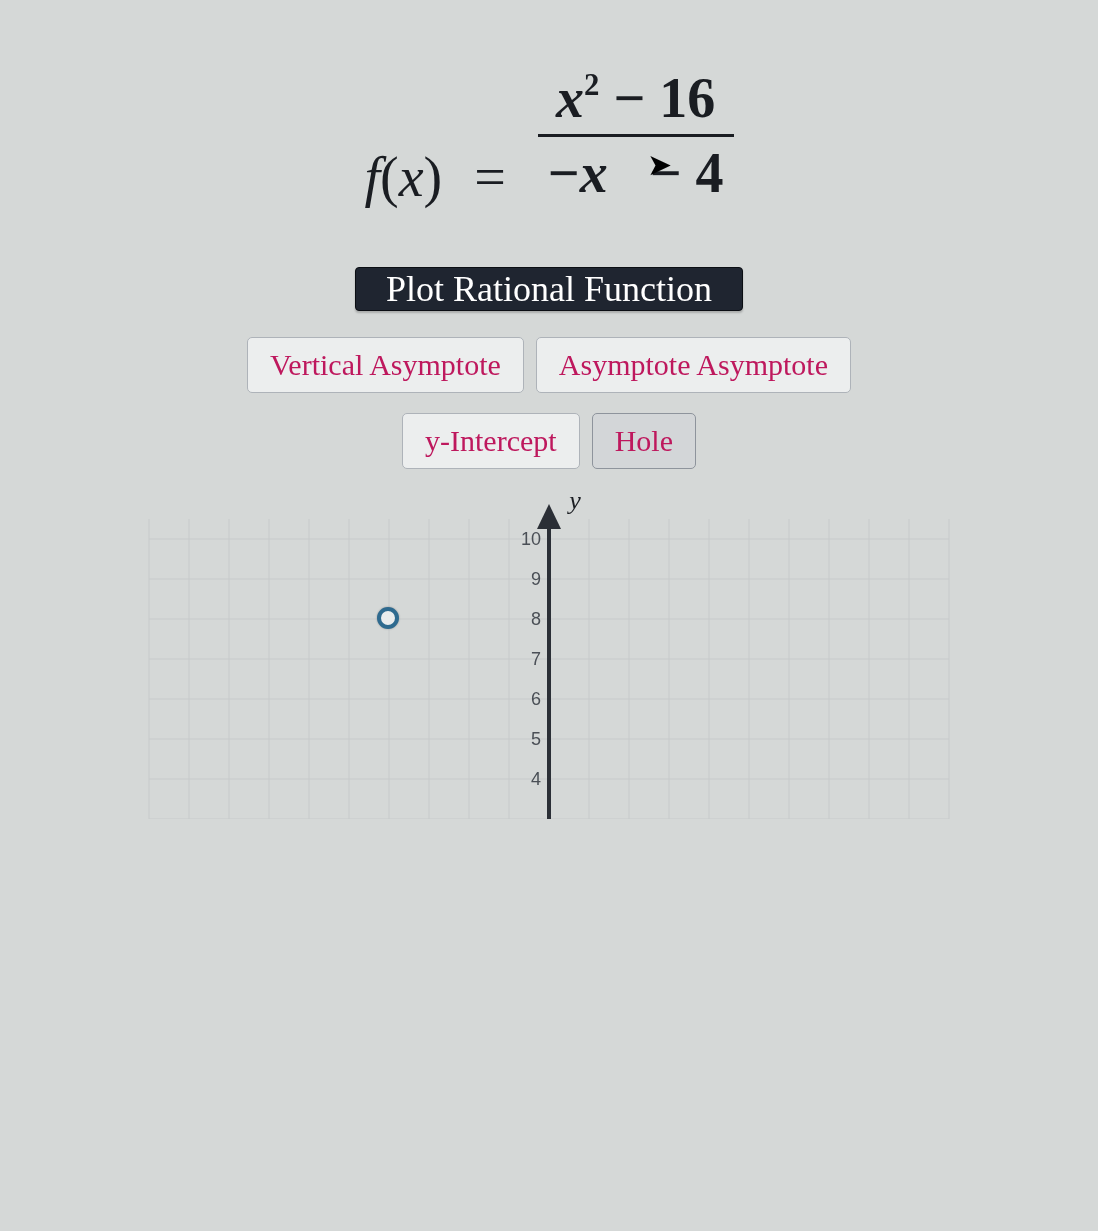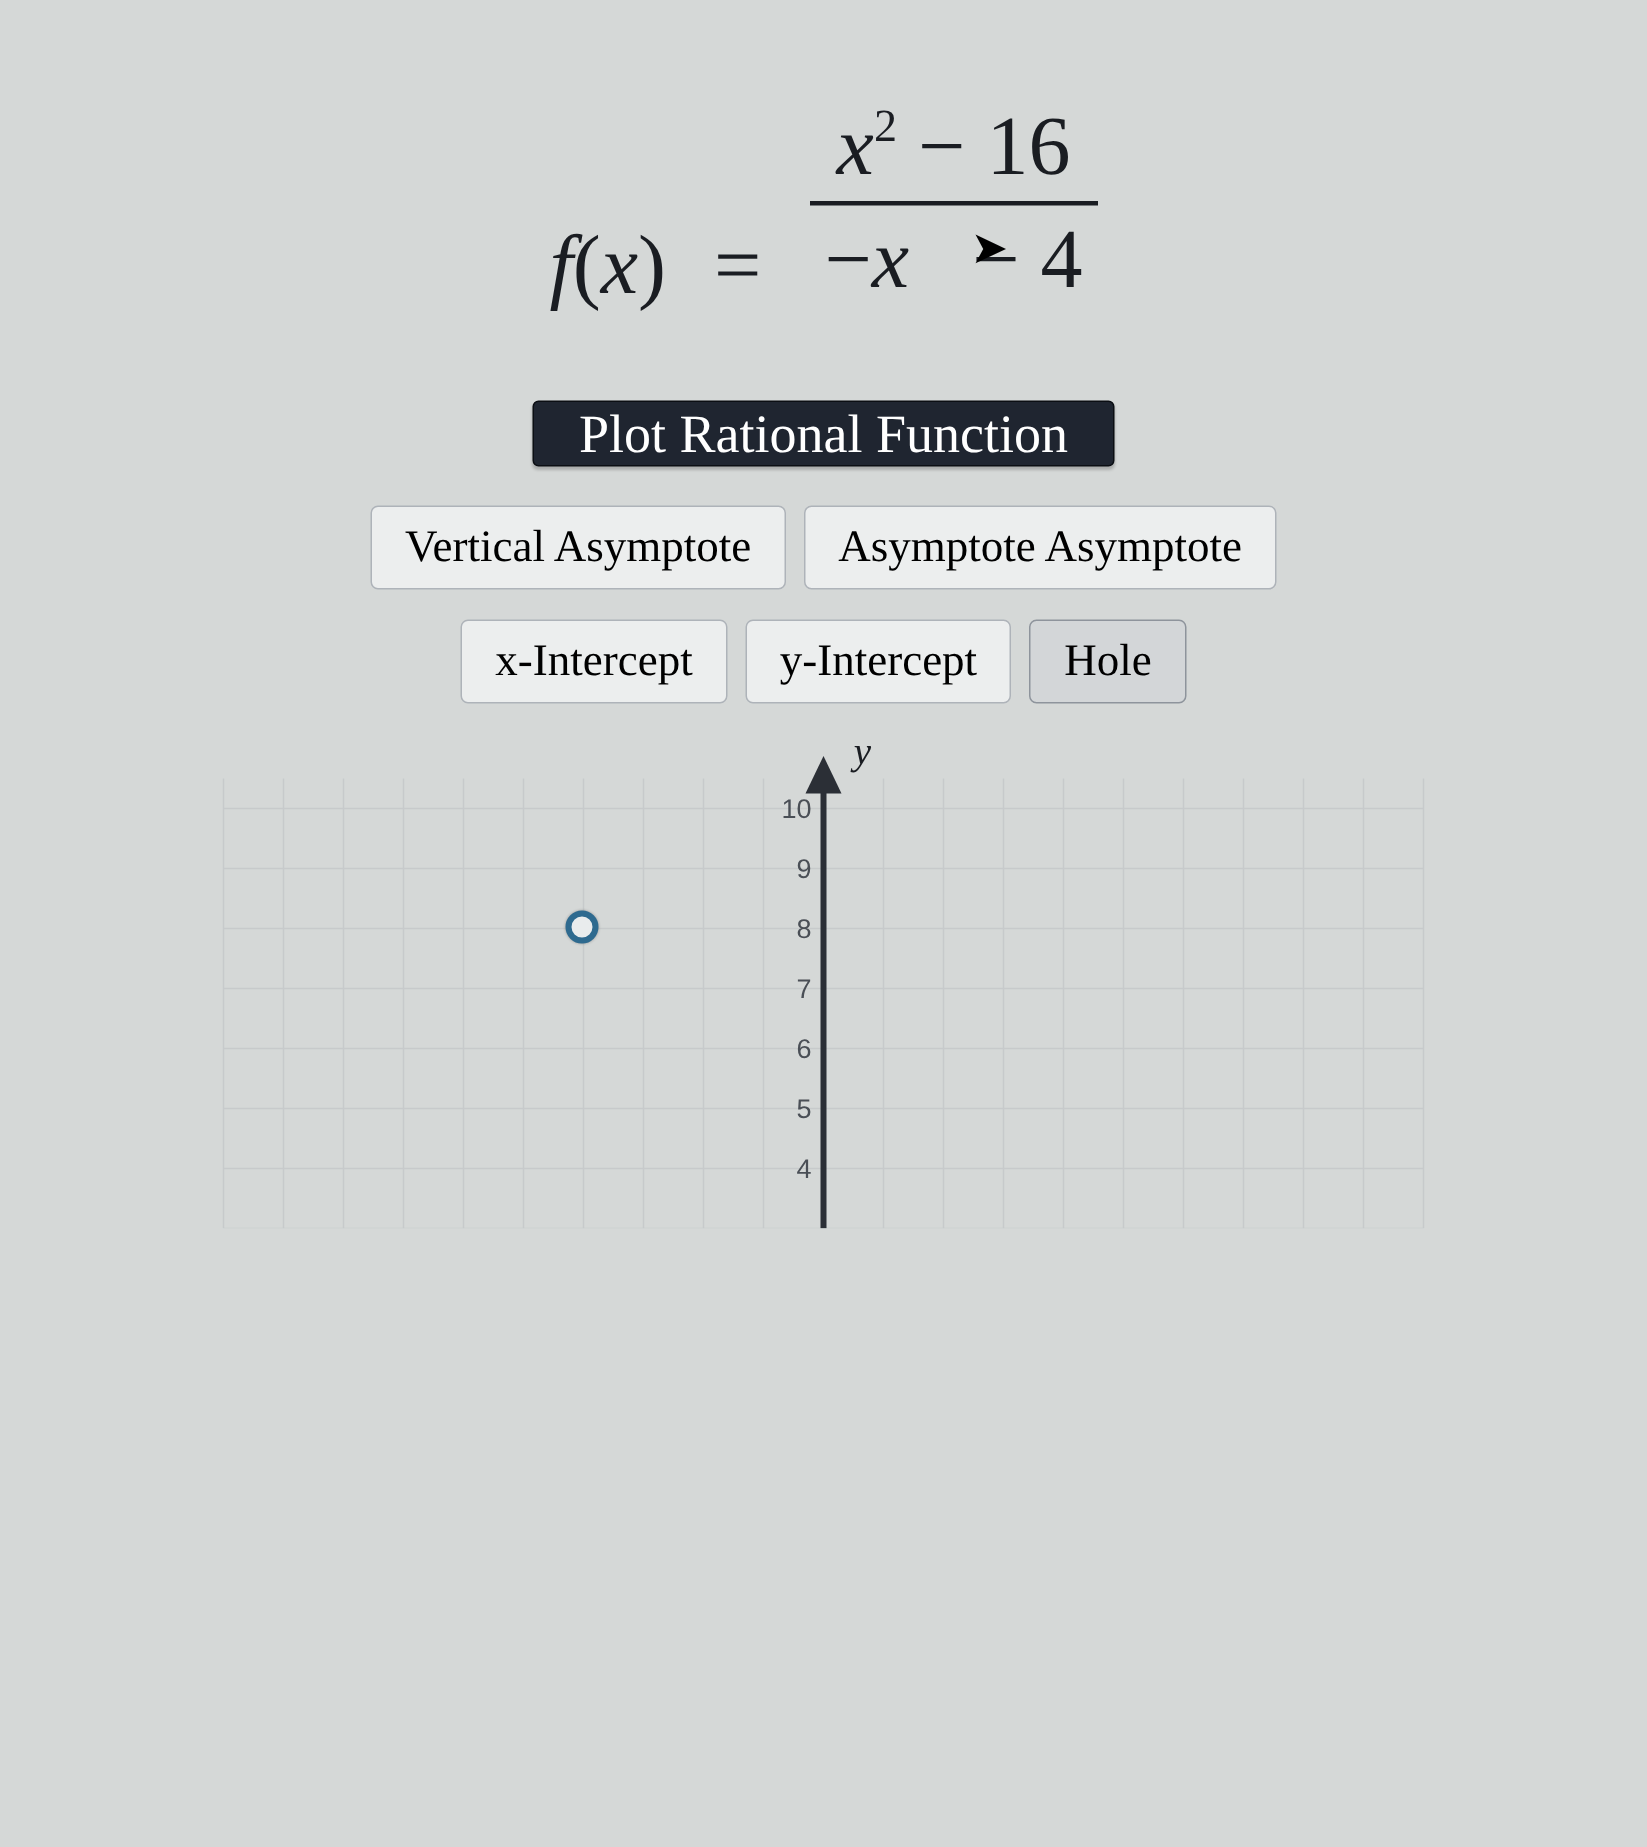--- a/index.html
+++ b/index.html
@@ -47,20 +47,21 @@
   .frac {
     display: inline-flex;
     flex-direction: column;
     align-items: center;
     font-style: normal;
     position: relative;
   }
   .frac .num, .frac .den {
     padding: 4px 10px;
     white-space: nowrap;
+    font-weight: bold;
   }
   .frac .bar {
     height: 3px;
     background: #1a1d22;
     width: 100%;
   }
   .frac .num .x { font-style: italic; }
   .frac .den .x { font-style: italic; }
   .sup {
     font-size: 0.55em;
@@ -95,21 +96,21 @@
     box-shadow: 0 2px 2px rgba(0,0,0,0.2);
   }
   .row {
     display: flex;
     justify-content: center;
     gap: 0;
     margin-top: 26px;
   }
   .btn-sec {
     background: #eceeee;
-    color: #000000;
+    color: #be185d;
     font-size: 30px;
     padding: 10px 22px;
     border: 1.5px solid #aeb3b9;
     border-radius: 5px;
     font-family: Georgia, serif;
     cursor: pointer;
     margin: 0 6px;
   }
   .btn-sec.selected {
     background: #d3d6d8;
@@ -191,21 +192,20 @@
 
   <div class="tool-area">
     <div>
       <button class="btn-primary">Plot Rational Function</button>
     </div>
     <div class="row">
       <button class="btn-sec">Vertical Asymptote</button>
       <button class="btn-sec">Asymptote Asymptote</button>
     </div>
     <div class="row" style="margin-top:20px;">
-      <button class="btn-sec">x-Intercept</button>
       <button class="btn-sec">y-Intercept</button>
       <button class="btn-sec selected">Hole</button>
     </div>
   </div>
 
 
   <div class="graph-wrap">
     <div class="graph">
       <svg class="grid" viewBox="0 0 840 340">
 

